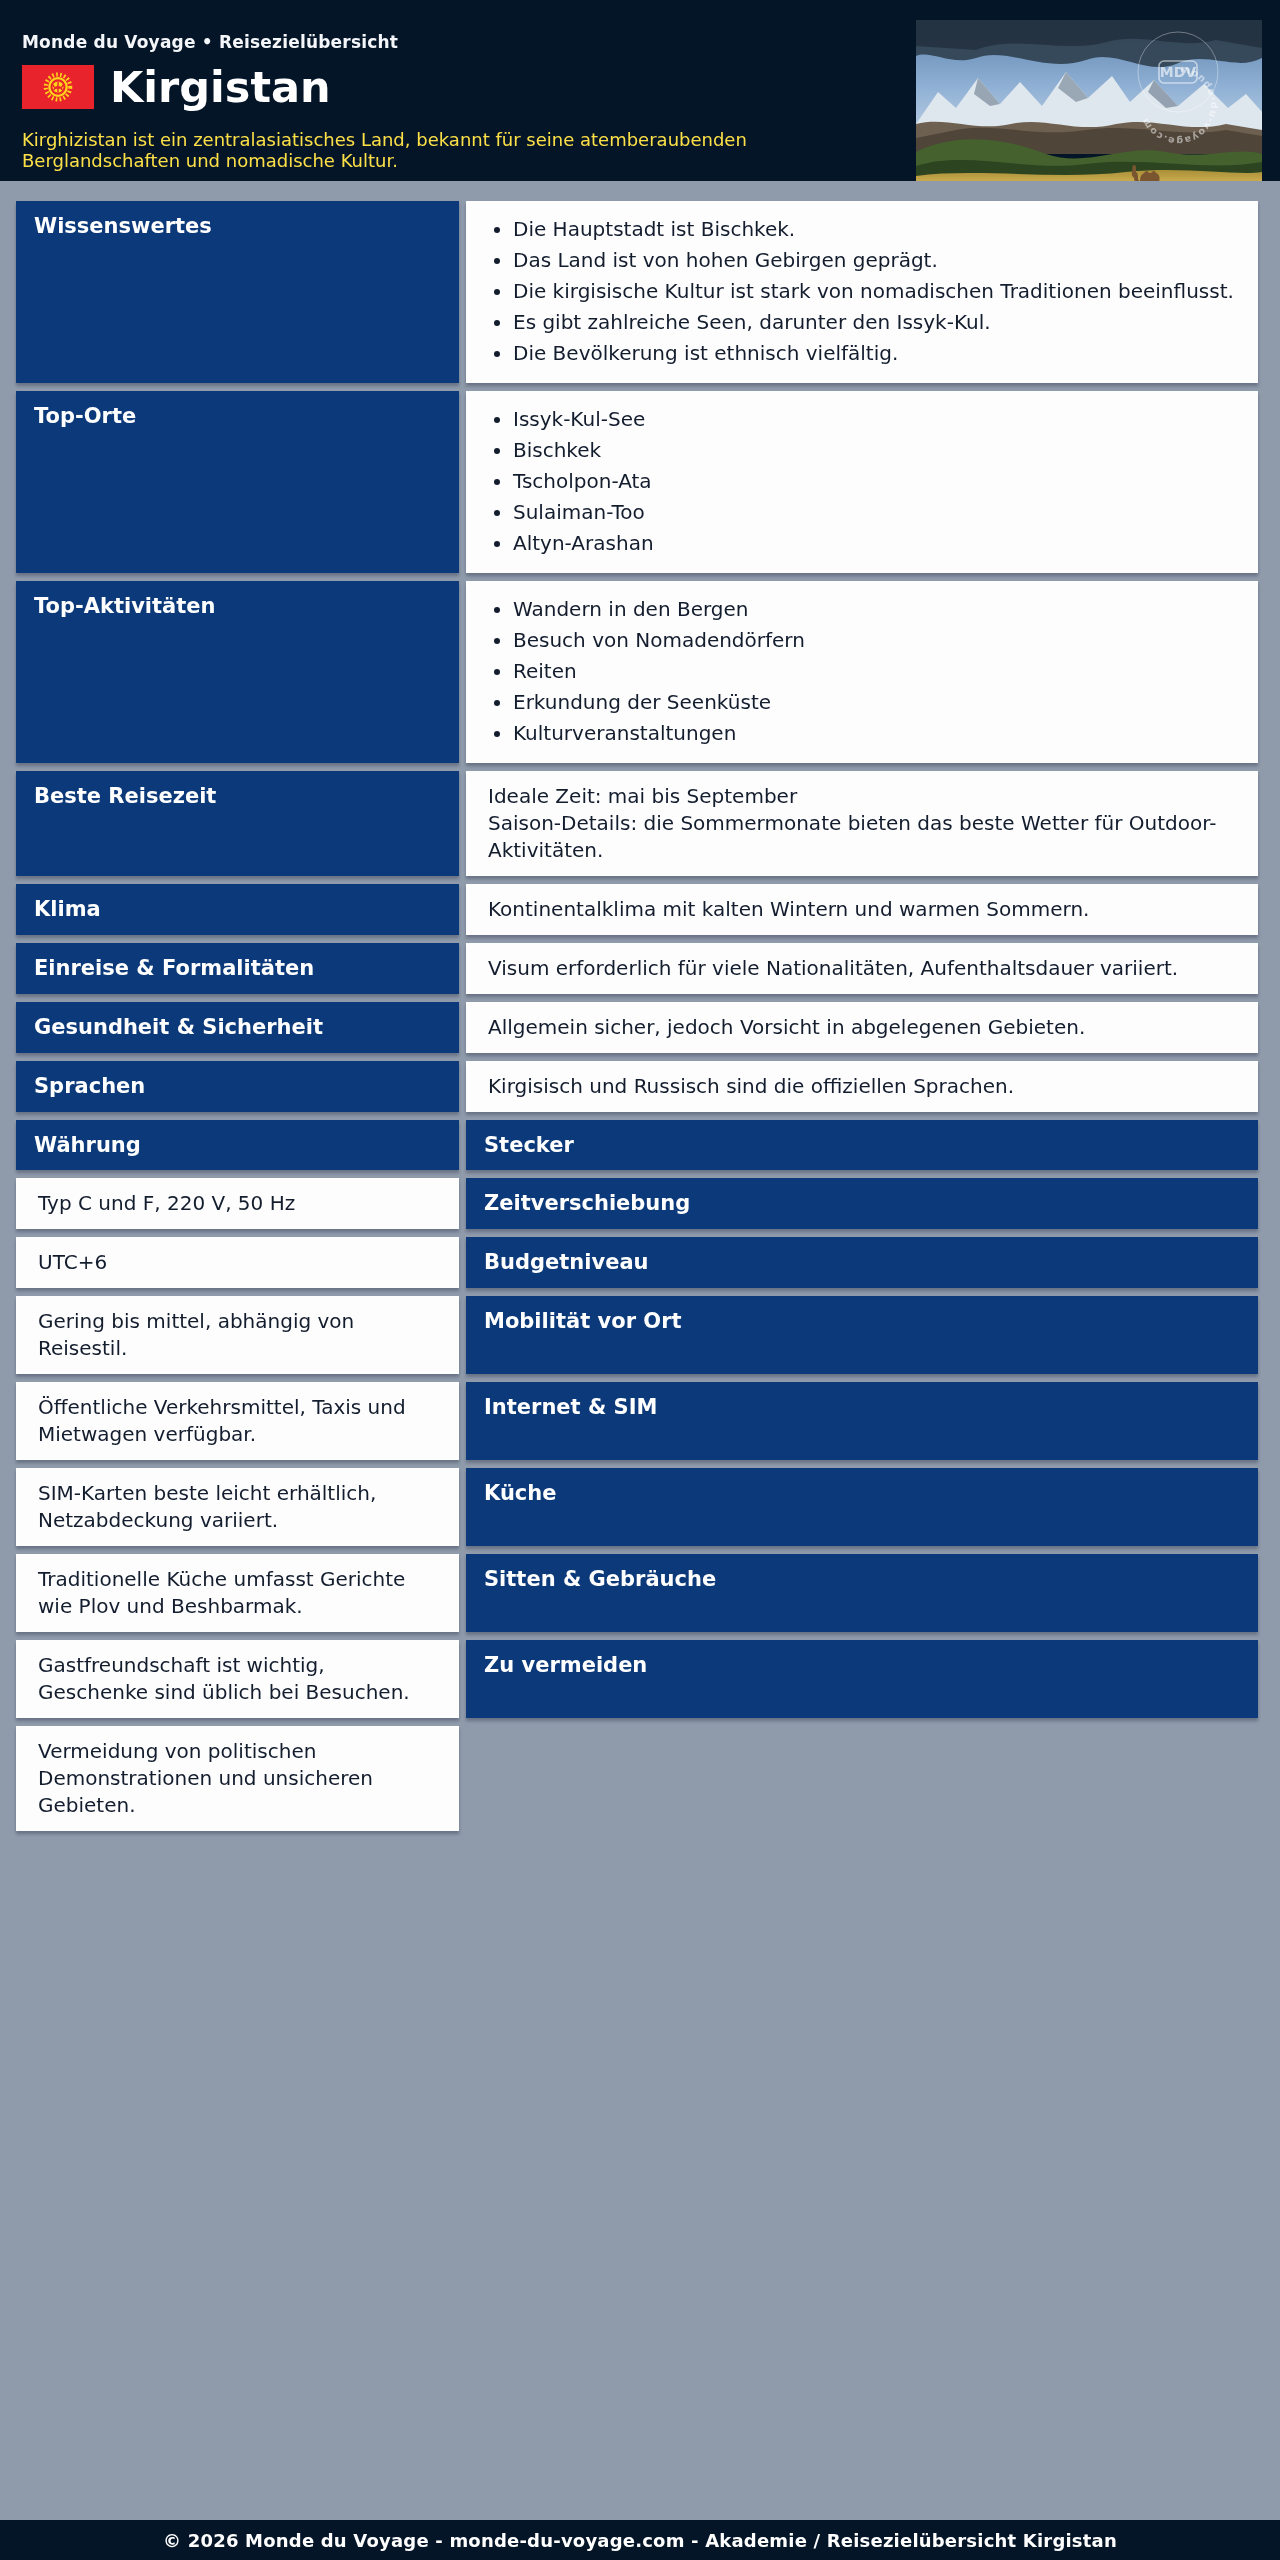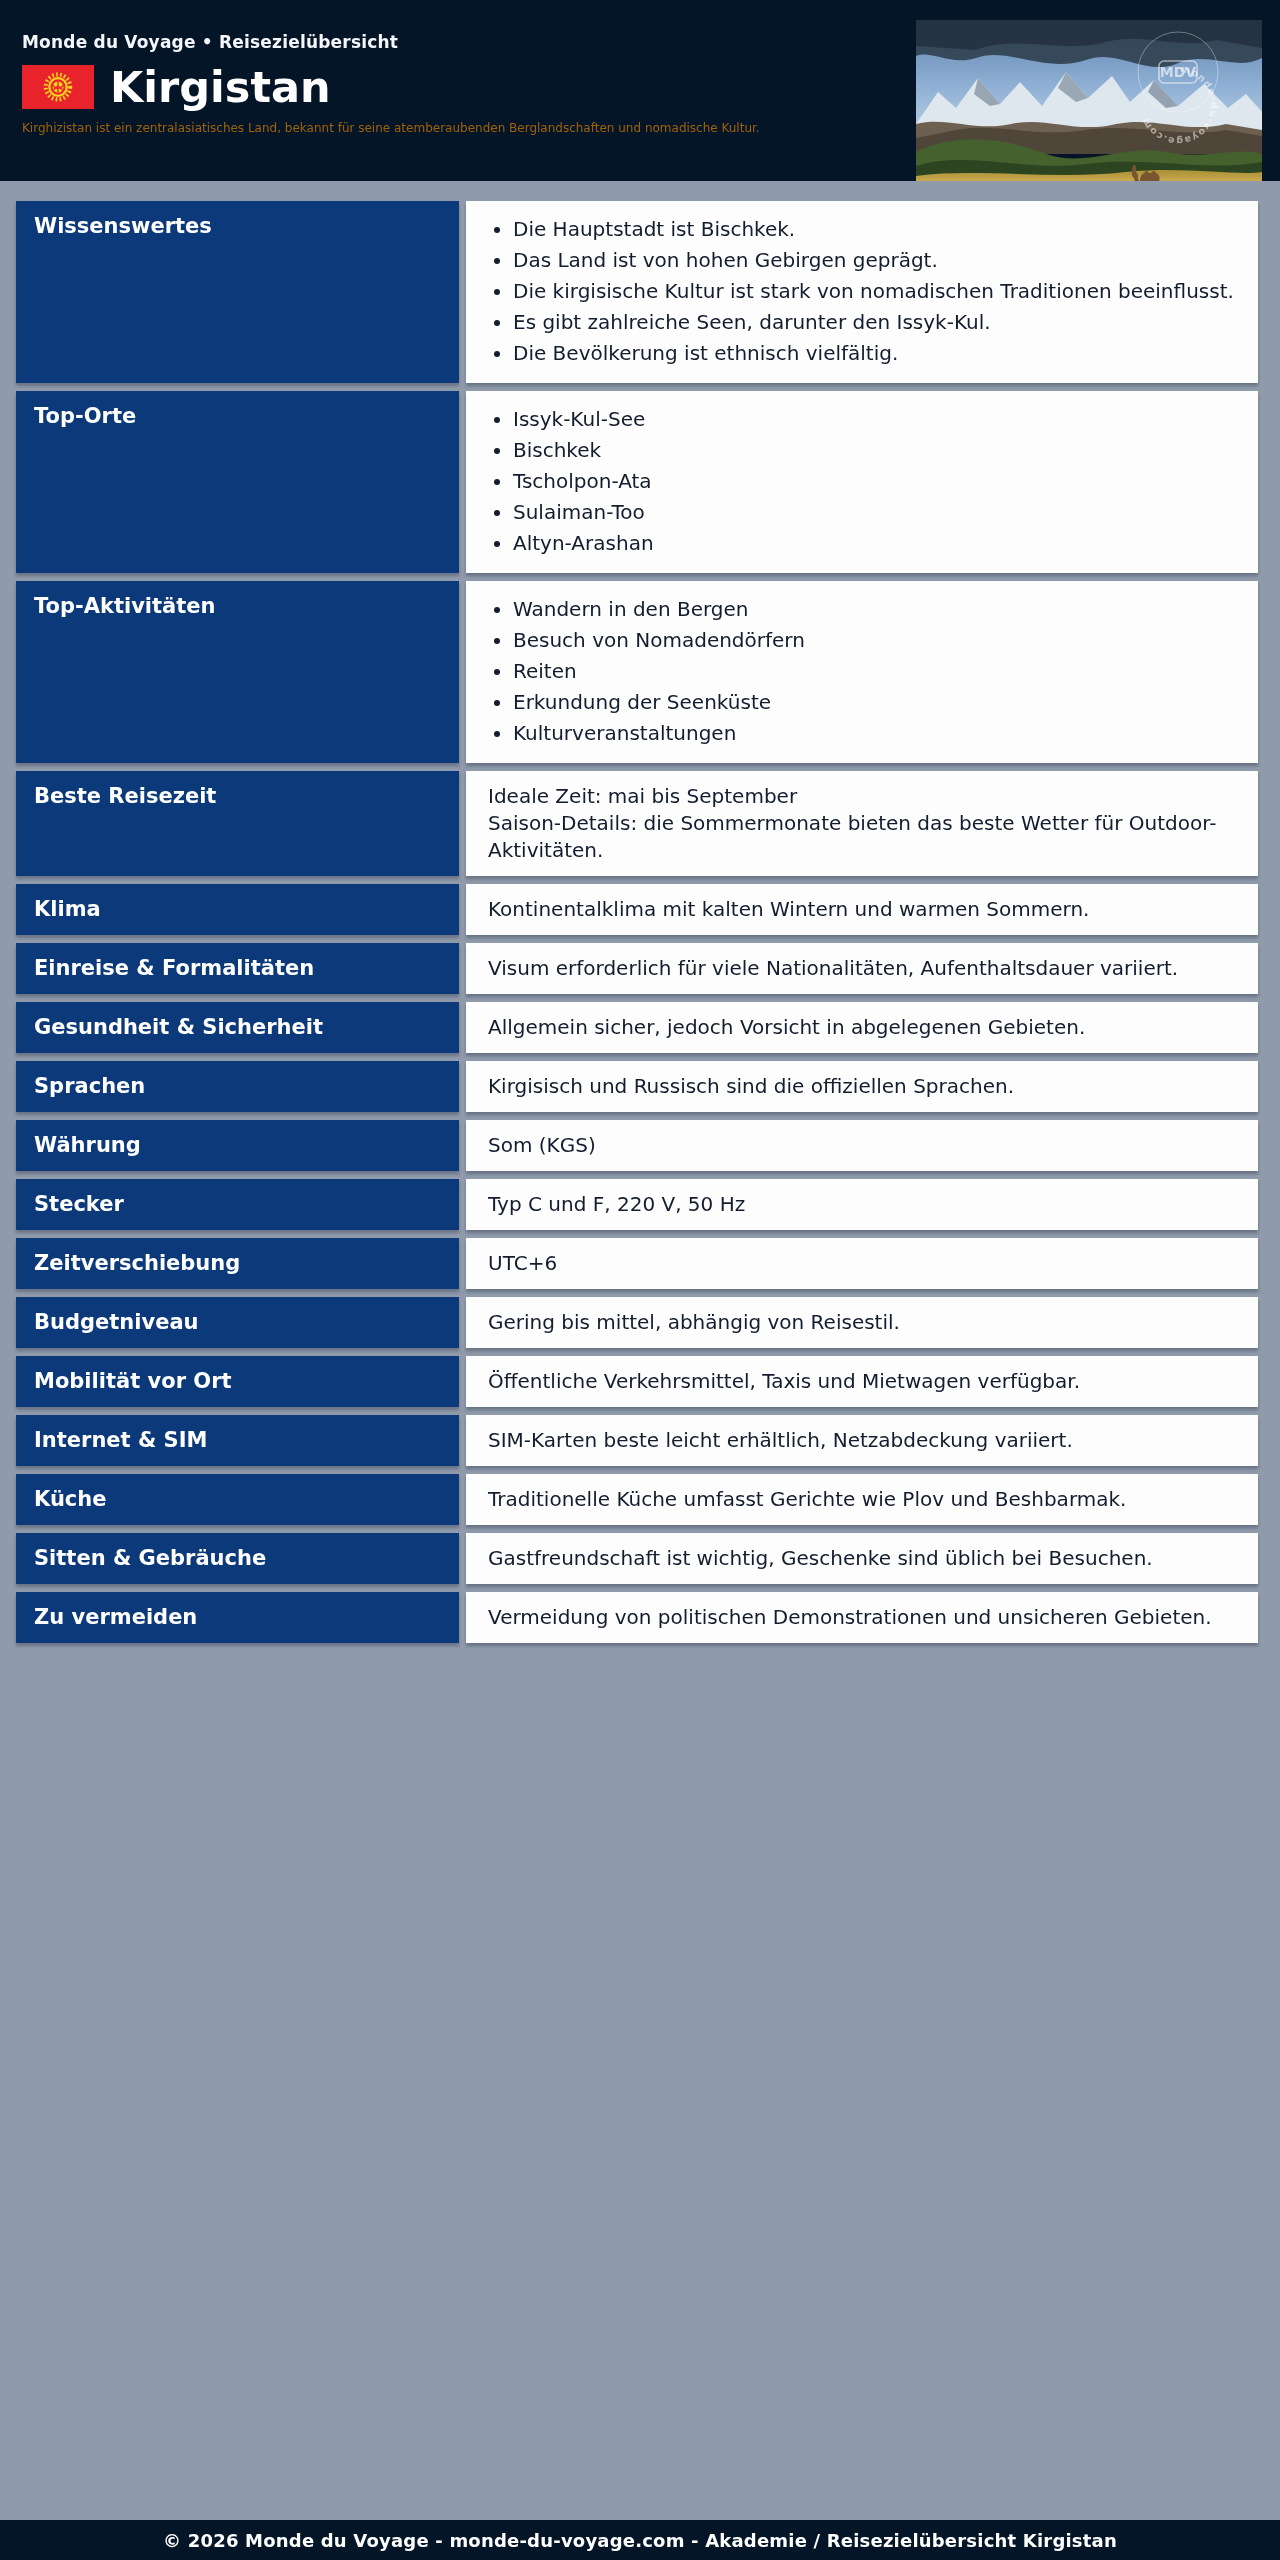--- a/index.html
+++ b/index.html
@@ -40,25 +40,25 @@
     flex:0 0 auto;
   }
   .page-title{
     margin:0 0 0 16px;
     font-size:43px;
     line-height:46px;
     font-weight:bold;
     color:#ffffff;
   }
   .destination-desc{
-    margin:8px 0 0 22px;
+    margin:19px 0 0 22px;
     max-width:740px;
-    font-size:12px;
+    font-size:18px;
     line-height:21px;
-    color:#a16207;
+    color:#fde047;
   }
   .photo{
     position:absolute;
     top:20px;
     right:18px;
     width:346px;
     height:180px;
     display:block;
   }
   
@@ -223,21 +223,20 @@
       </div>
       <div class="cell label-cell">Klima</div>
       <div class="cell content-cell">Kontinentalklima mit kalten Wintern und warmen Sommern.</div>
       <div class="cell label-cell">Einreise &amp; Formalitäten</div>
       <div class="cell content-cell">Visum erforderlich für viele Nationalitäten, Aufenthaltsdauer variiert.</div>
       <div class="cell label-cell">Gesundheit &amp; Sicherheit</div>
       <div class="cell content-cell">Allgemein sicher, jedoch Vorsicht in abgelegenen Gebieten.</div>
       <div class="cell label-cell">Sprachen</div>
       <div class="cell content-cell">Kirgisisch und Russisch sind die offiziellen Sprachen.</div>
       <div class="cell label-cell">Währung</div>
-      <div class="cell content-cell">Som (KGS)</div>
       <div class="cell label-cell">Stecker</div>
       <div class="cell content-cell">Typ C und F, 220 V, 50 Hz</div>
       <div class="cell label-cell">Zeitverschiebung</div>
       <div class="cell content-cell">UTC+6</div>
       <div class="cell label-cell">Budgetniveau</div>
       <div class="cell content-cell">Gering bis mittel, abhängig von Reisestil.</div>
       <div class="cell label-cell">Mobilität vor Ort</div>
       <div class="cell content-cell">Öffentliche Verkehrsmittel, Taxis und Mietwagen verfügbar.</div>
       <div class="cell label-cell">Internet &amp; SIM</div>
       <div class="cell content-cell">SIM-Karten beste leicht erhältlich, Netzabdeckung variiert.</div>

